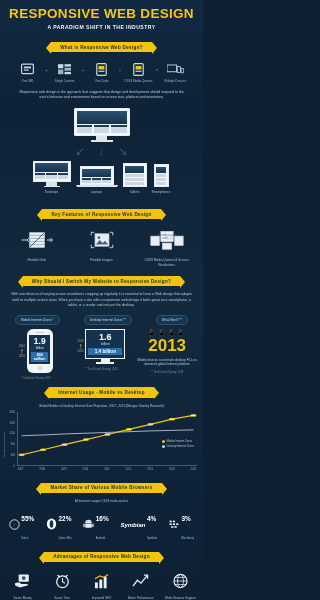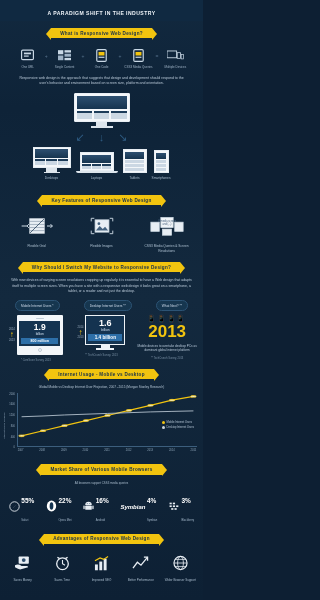--- a/index.html
+++ b/index.html
@@ -71,21 +71,21 @@
   .feat .cap { font-size:3.2px; color:#adc0d1; text-align:center; line-height:1.35; margin-top:4px; }
 
   
   .stat-head { display:flex; justify-content:space-around; padding:1px 3px 4px; }
   .pill { background:#16364f; border:.5px solid #2d5madeup; font-size:3.2px; color:#cfdceb;
           padding:2.2px 5px; border-radius:7px; white-space:nowrap;
           border:.5px solid #2c5374; }
   .stat-row { display:flex; justify-content:space-around; align-items:flex-start; padding:0 3px; }
   .stat-col { display:flex; flex-direction:column; align-items:center; width:64px; }
 
-  .phone { width:46px; background:#f3f6f9; border-radius:1px; padding:3px 2.5px; }
+  .phone { width:26px; background:#f3f6f9; border-radius:6px; padding:3px 2.5px; }
   .phone .spk { width:8px; height:1px; background:#c2ccd6; margin:0 auto 2px; border-radius:1px; }
   .phone .scr { background:#143350; padding:2.5px 2px; text-align:center; }
   .phone .big { color:#fff; font-size:8.5px; font-weight:bold; line-height:1; }
   .phone .unit { color:#cfe0ef; font-size:3.2px; }
   .phone .sub { background:#2d6fa8; color:#fff; font-size:3.6px; font-weight:bold;
                 margin-top:2px; padding:1px 0; }
   .phone .home { width:4px; height:4px; border:.5px solid #c2ccd6; border-radius:50%;
                  margin:2px auto 0; }
 
   .desk { width:40px;border-radius:8px; }
@@ -134,20 +134,21 @@
   .adv-row { display:flex; justify-content:space-around; padding:5px 3px 3px; }
   .adv { display:flex; flex-direction:column; align-items:center; width:36px; }
   .adv .cap { font-size:3px; color:#a9bccd; text-align:center; margin-top:4px; line-height:1.3; }
 </style>
 </head>
 <body>
 
 <div class="page">
 
   <div class="header">
+    <div class="title">RESPONSIVE WEB DESIGN</div>
     <div class="subtitle">A PARADIGM SHIFT IN THE INDUSTRY</div>
   </div>
 
   <div class="ribbon-wrap">
     <div class="ribbon">What  is Responsive Web Design?</div>
   </div>
 
   <div class="icon-row">
     <div class="icon-cell">
       <span class="glyph">

